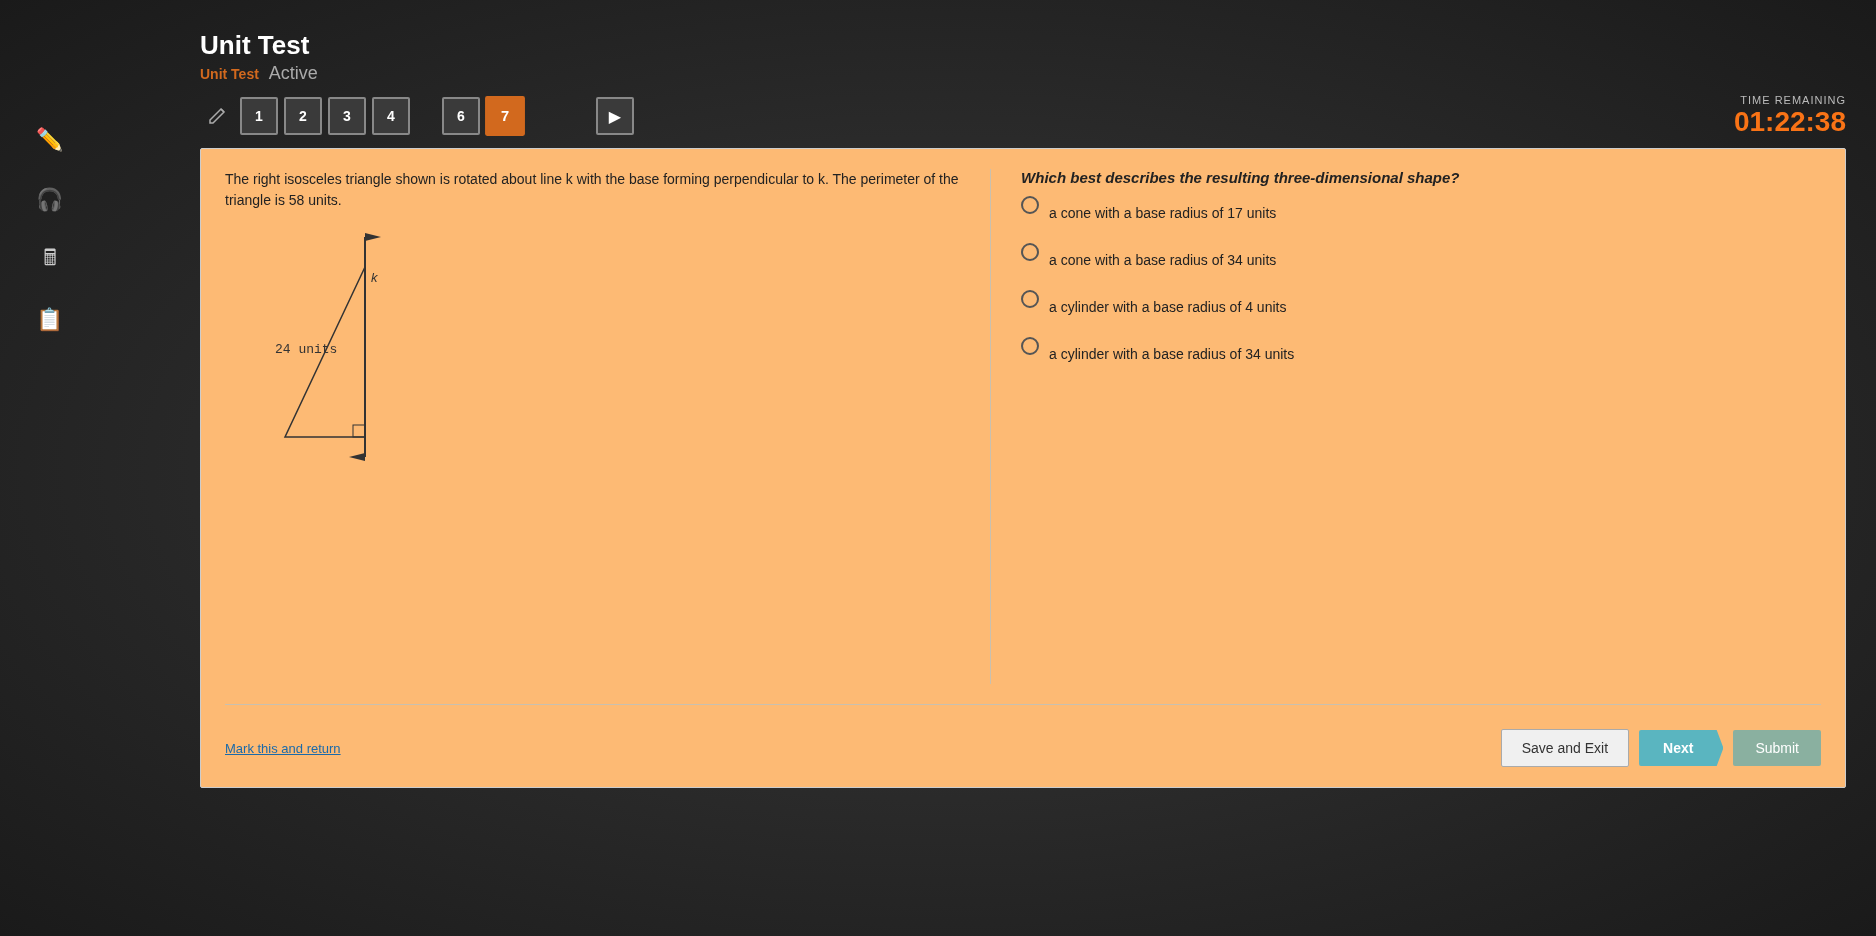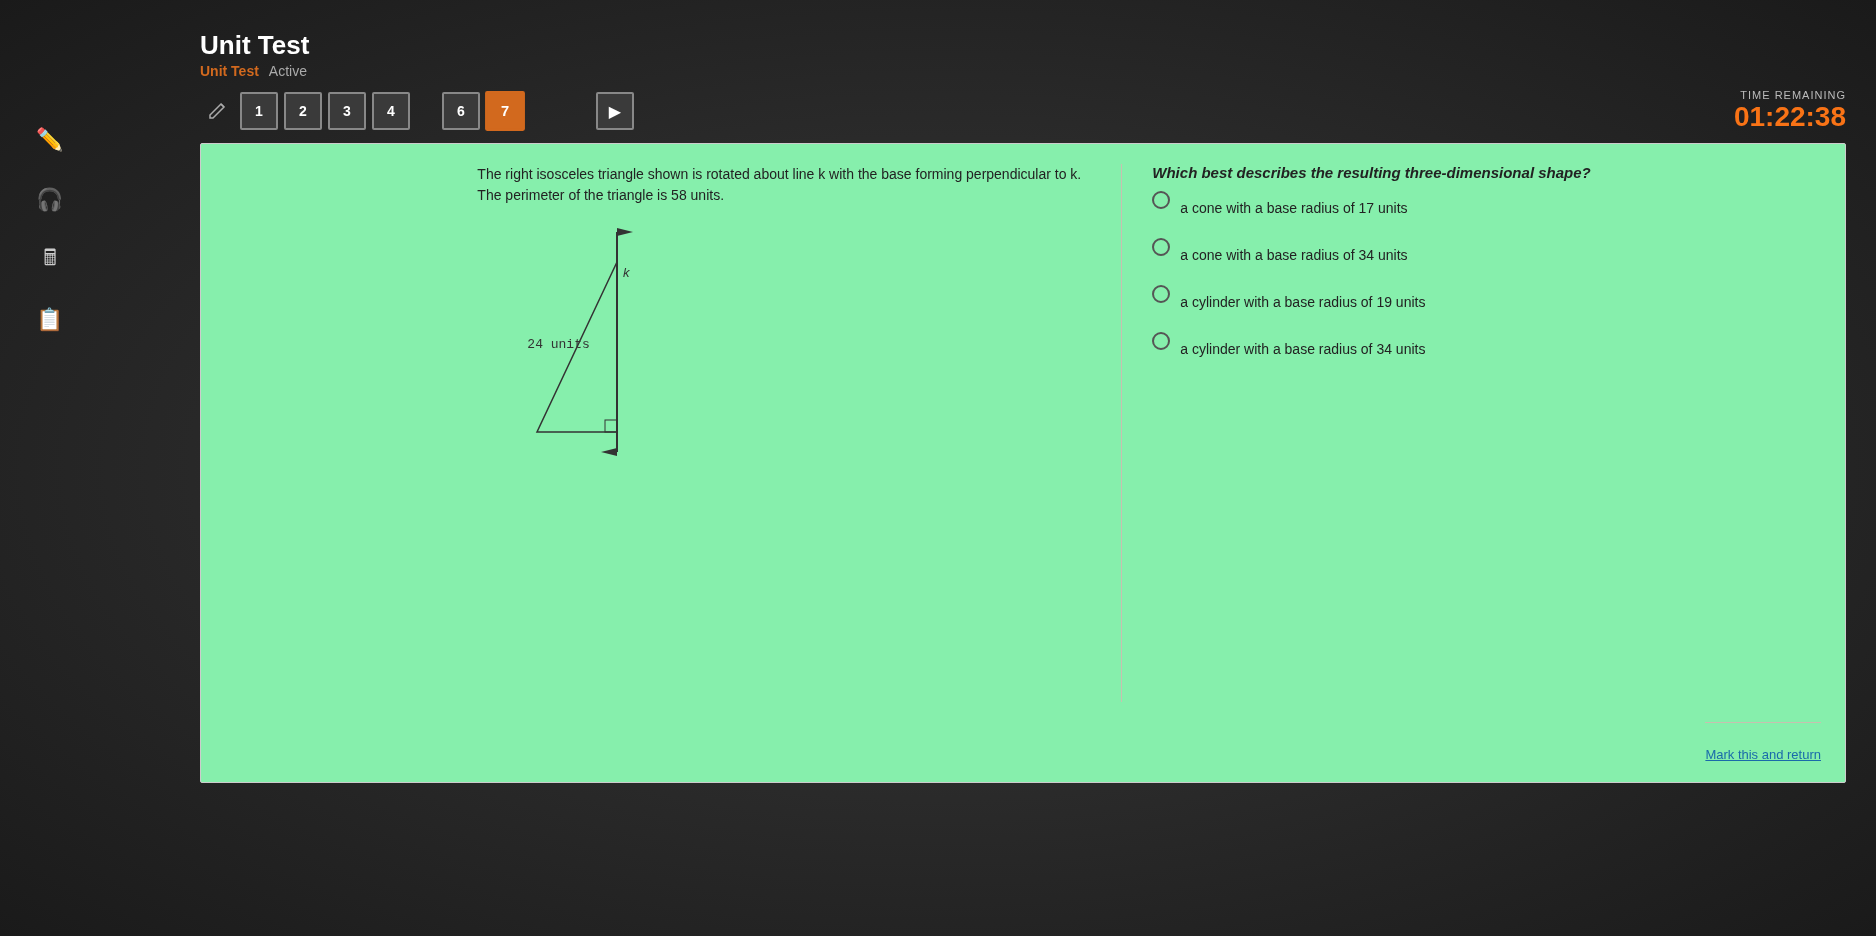--- a/index.html
+++ b/index.html
@@ -46,21 +46,21 @@
 
     .breadcrumb-link {
       color: #d2691e;
       font-size: 14px;
       font-weight: bold;
       text-decoration: none;
     }
 
     .breadcrumb-active {
       color: #aaa;
-      font-size: 14px;
+      font-size: 18px;
     }
 
     .toolbar-row {
       display: flex;
       align-items: center;
       gap: 6px;
       margin-top: 10px;
       margin-bottom: 10px;
     }
 
@@ -155,29 +155,28 @@
       cursor: pointer;
       display: flex;
       align-items: center;
       justify-content: center;
       color: #ccc;
       font-size: 22px;
     }
 
     
     .content-panel {
-      background: #86efac;
+      background: #fdba74;
       border: 1px solid #ccc;
       border-radius: 2px;
       padding: 20px 24px;
       min-height: 640px;
       position: relative;
       display: flex;
       flex-direction: column;
-      align-items: flex-end;
     }
 
     .question-row {
       display: flex;
       gap: 0;
       flex: 1;
     }
 
     .question-left {
       flex: 0 0 48%;
@@ -418,30 +417,35 @@
             <span class="option-text">a cone with a base radius of 17 units</span>
           </label>
 
           <label class="answer-option">
             <div class="radio-circle"></div>
             <span class="option-text">a cone with a base radius of 34 units</span>
           </label>
 
           <label class="answer-option">
             <div class="radio-circle"></div>
-            <span class="option-text">a cylinder with a base radius of 19 units</span>
+            <span class="option-text">a cylinder with a base radius of 4 units</span>
           </label>
 
           <label class="answer-option">
             <div class="radio-circle"></div>
             <span class="option-text">a cylinder with a base radius of 34 units</span>
           </label>
 
         </div>
       </div>
     </div>
 
     <div class="content-footer">
       <a class="mark-return-link">Mark this and return</a>
+      <div class="footer-buttons">
+        <button class="btn-save-exit">Save and Exit</button>
+        <button class="btn-next">Next</button>
+        <button class="btn-submit">Submit</button>
+      </div>
     </div>
   </div>
 
 </div>
 
 </body></html>

